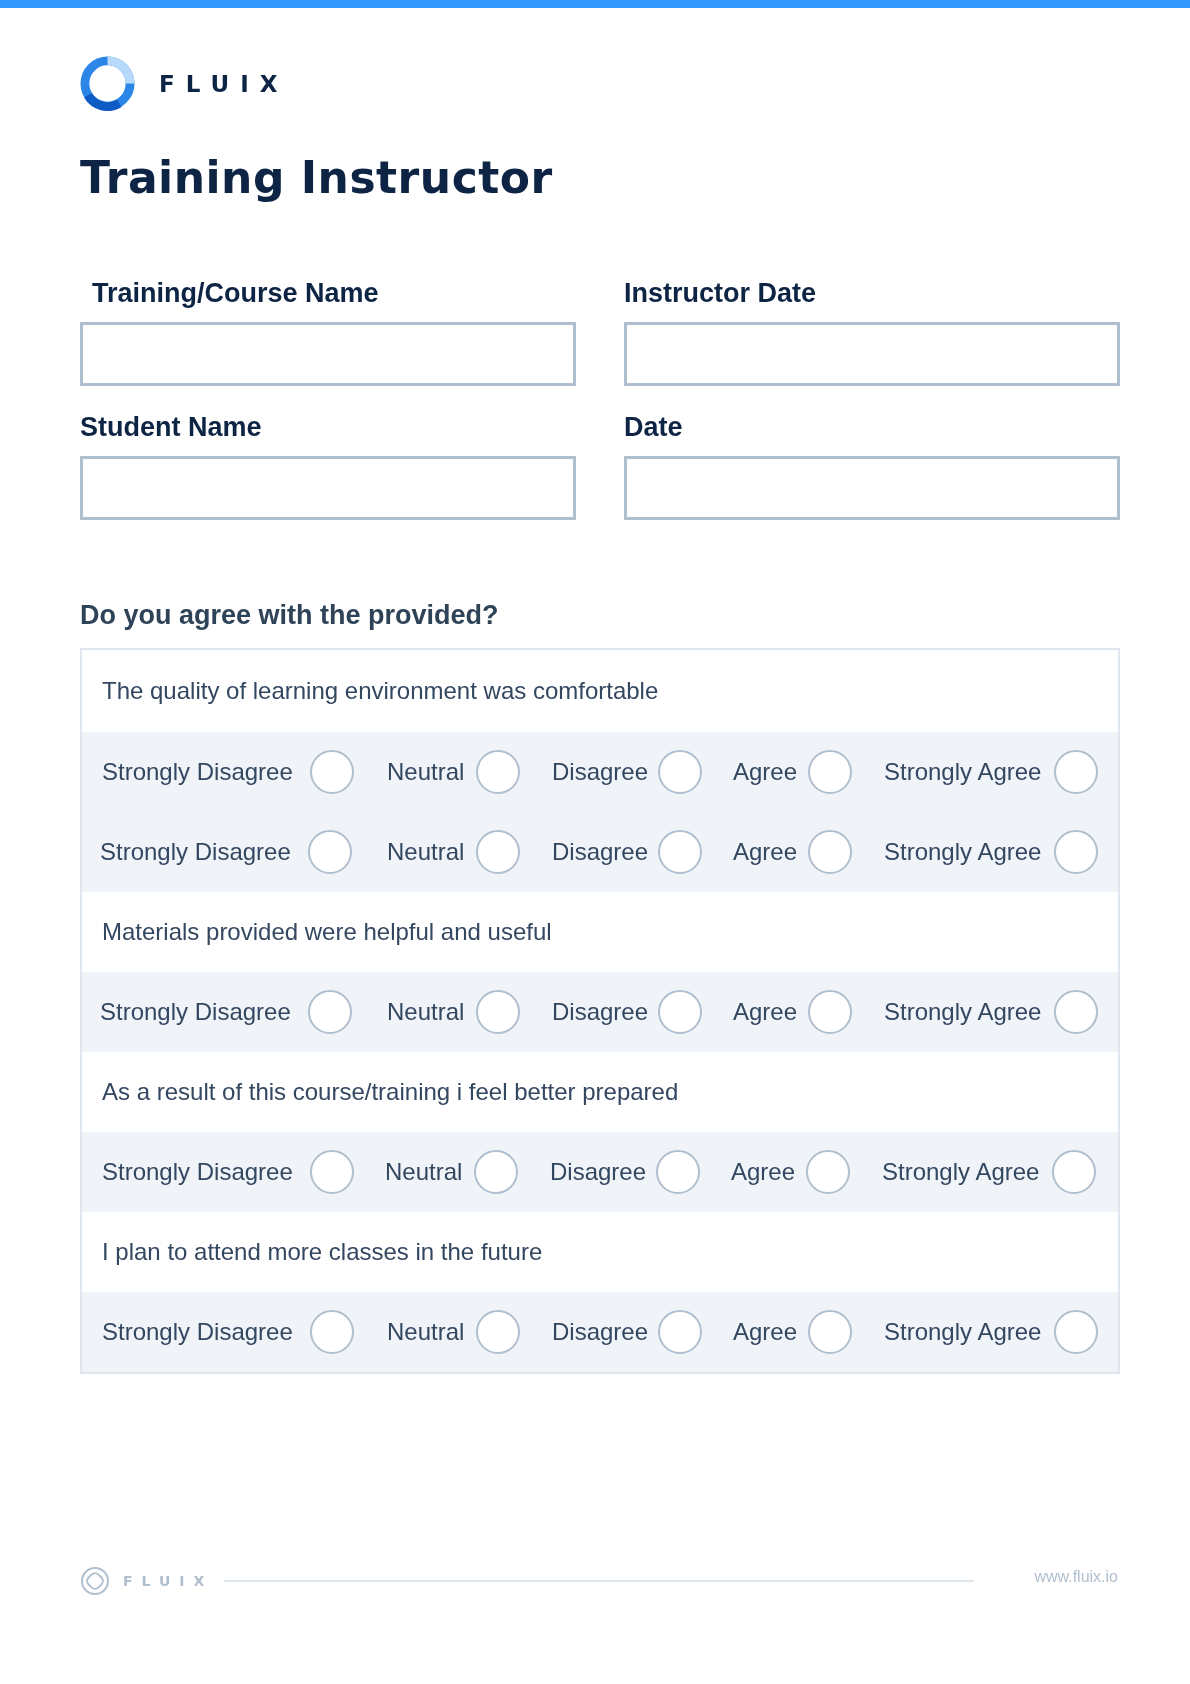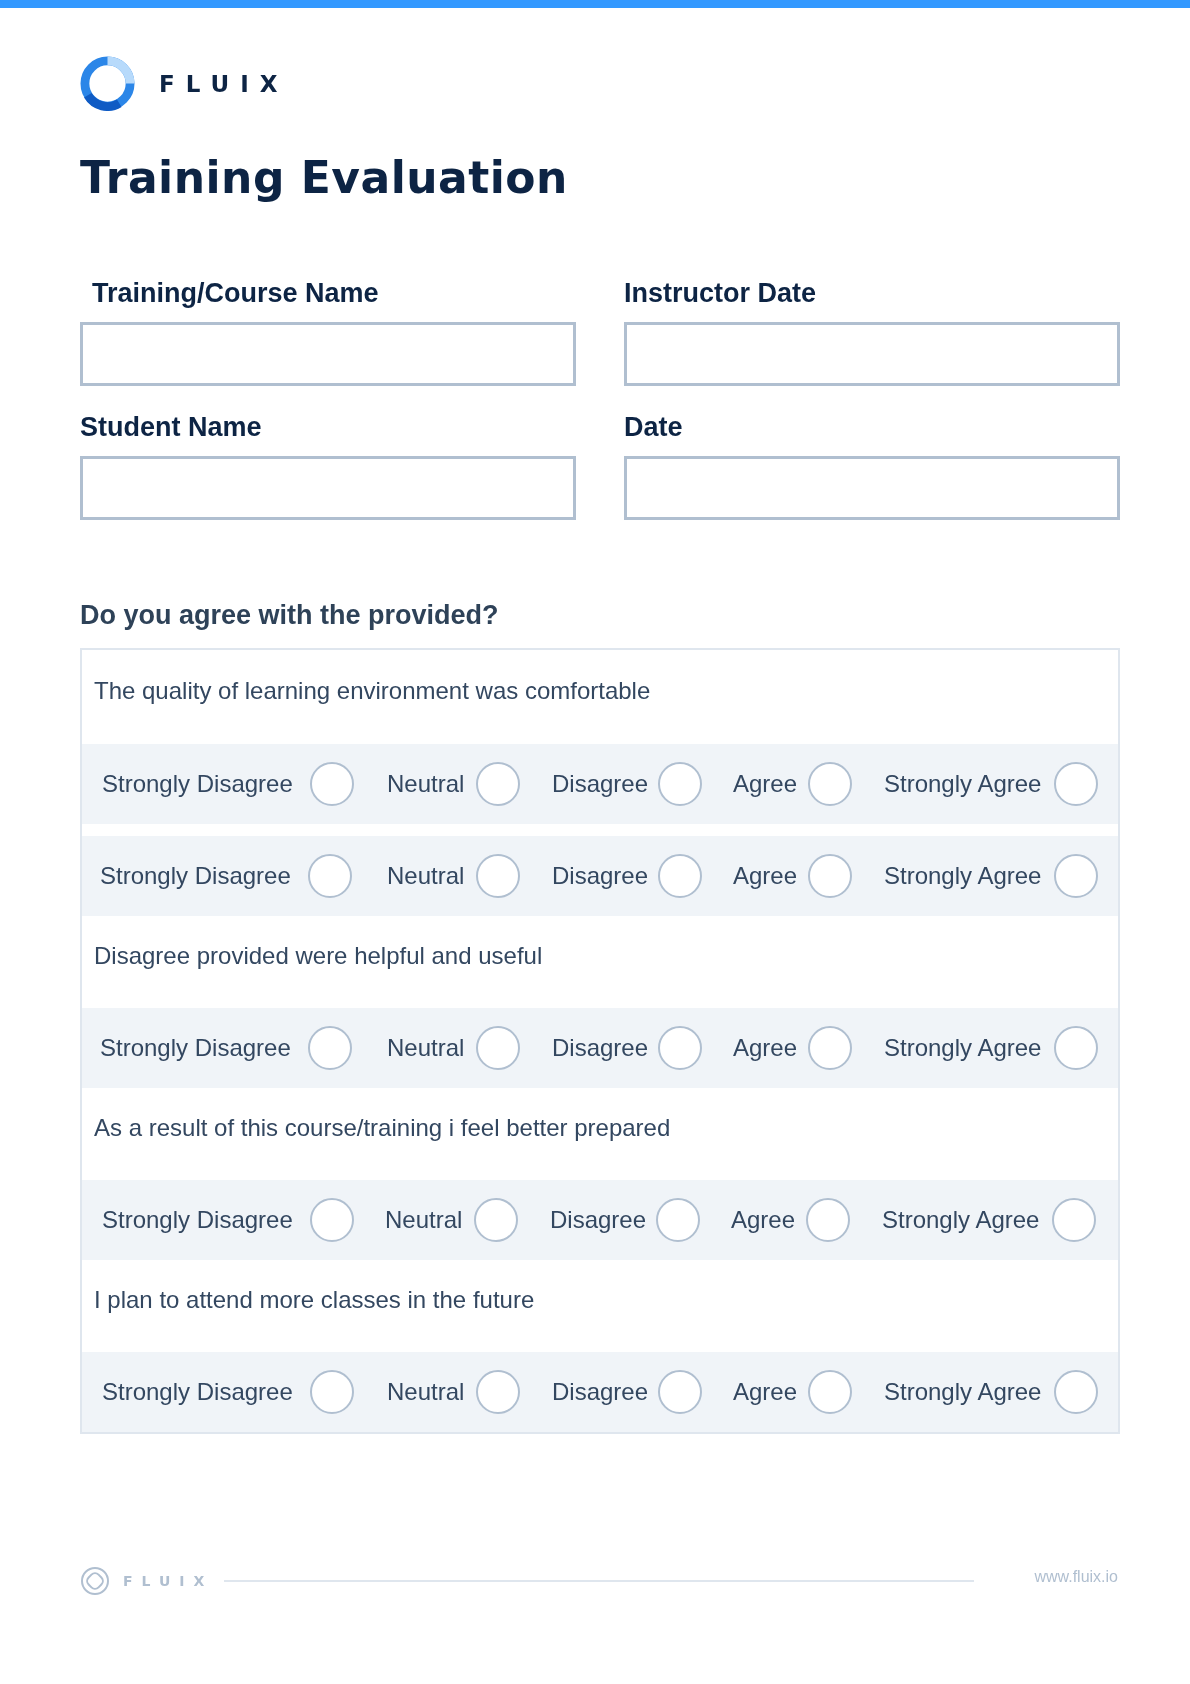--- a/index.html
+++ b/index.html
@@ -7,23 +7,23 @@
   body { position: relative; font-family: "Liberation Sans", sans-serif; color: #0d2444; }
   .topbar { position: absolute; left: 0; top: 0; width: 1190px; height: 8px; background: #3399ff; }
   .logo { position: absolute; left: 80px; top: 56px; display: flex; align-items: center; }
   .logo svg { width: 55px; height: 55px; }
   .logo-text { margin-left: 24px; font-family: "DejaVu Sans", sans-serif; font-weight: bold; font-size: 23px; letter-spacing: 11px; color: #0d2444; }
   .title { position: absolute; left: 80px; top: 152px; font-family: "DejaVu Sans", sans-serif; font-weight: bold; font-size: 44px; color: #0d2444; letter-spacing: 0.5px; }
   .field-label { position: absolute; font-size: 27px; font-weight: bold; color: #0d2444; }
   .field-input { position: absolute; width: 496px; height: 64px; border: 3px solid #b0bfd0; background: #fff; font-size: 22px; padding: 0 12px; outline: none; font-family: "Liberation Sans", sans-serif; }
   .section-title { position: absolute; left: 80px; top: 600px; font-size: 27px; font-weight: bold; color: #2e4258; }
   .table { position: absolute; left: 80px; top: 648px; width: 1040px; border: 2px solid #dfe6ee; }
-  .q-row { height: 80px; display: flex; align-items: center; padding-left: 12px; font-size: 24px; color: #334760; background: #fff; }
+  .q-row { height: 80px; display: flex; align-items: center; padding-left: 20px; font-size: 24px; color: #334760; background: #fff; }
   .q-row.first { height: 82px; }
-  .opt-row { height: 80px; background: #f0f4f8; position: relative; font-size: 24px; color: #334760; margin-top: 12px; }
+  .opt-row { height: 80px; background: #f0f4f8; position: relative; font-size: 24px; color: #334760; }
   .opt { position: absolute; top: 0; height: 80px; display: flex; align-items: center; }
   .opt-label { white-space: nowrap; }
   .radio { position: absolute; top: 18px; width: 44px; height: 44px; border-radius: 50%; border: 2px solid #b0bfd0; background: #fff; cursor: pointer; }
   .footer-logo { position: absolute; left: 80px; top: 1566px; display: flex; align-items: center; }
   .footer-logo svg { width: 30px; height: 30px; }
   .footer-logo-text { margin-left: 13px; font-size: 14px; font-weight: bold; letter-spacing: 9px; color: #b0bfd0; font-family: "DejaVu Sans", sans-serif; }
   .footer-line { position: absolute; left: 224px; top: 1580px; width: 750px; height: 2px; background: #dfe6ee; }
   .footer-url { position: absolute; right: 72px; top: 1568px; font-size: 16px; color: #b0bfd0; }
 </style>
 </head>
@@ -34,21 +34,21 @@
 <div class="logo">
   <svg viewBox="0 0 56 56">
     <circle cx="28" cy="28" r="23" fill="none" stroke="#2b86e8" stroke-width="9"></circle>
     <path d="M28 5 A23 23 0 0 1 51 28" fill="none" stroke="#b7dafb" stroke-width="9"></path>
     <path d="M8 40 A23 23 0 0 0 40 48" fill="none" stroke="#0f5bc4" stroke-width="9"></path>
     <rect x="17" y="17" width="22" height="22" rx="8" transform="rotate(45 28 28)" fill="#fff"></rect>
   </svg>
   <span class="logo-text">FLUIX</span>
 </div>
 
-<div class="title">Training Evaluation</div>
+<div class="title">Training Instructor</div>
 
 <div class="field-label" style="left:92px; top:278px;">Training/Course Name</div>
 <input class="field-input" style="left: 80px; top: 322px;" type="text" value="">
 
 <div class="field-label" style="left:624px; top:278px;">Instructor Date</div>
 <input class="field-input" style="left: 624px; top: 322px;" type="text" value="">
 
 <div class="field-label" style="left:80px; top:412px;">Student Name</div>
 <input class="field-input" style="left: 80px; top: 456px;" type="text" value="">
 
@@ -102,21 +102,21 @@
         <span class="opt-label">Agree</span>
       </div>
     <div class="radio" style="left:726px;"></div>
     <div class="opt" style="left:802px;">
         <span class="opt-label">Strongly Agree</span>
       </div>
     <div class="radio" style="left:972px;"></div>
   </div>
 
   <div class="q-row">
-      <span>Disagree provided were helpful and useful</span>
+      <span>Materials provided were helpful and useful</span>
     </div>
   <div class="opt-row">
     <div class="opt" style="left:18px;">
         <span class="opt-label">Strongly Disagree</span>
       </div>
     <div class="radio" style="left:226px;"></div>
     <div class="opt" style="left:305px;">
         <span class="opt-label">Neutral</span>
       </div>
     <div class="radio" style="left:394px;"></div>

